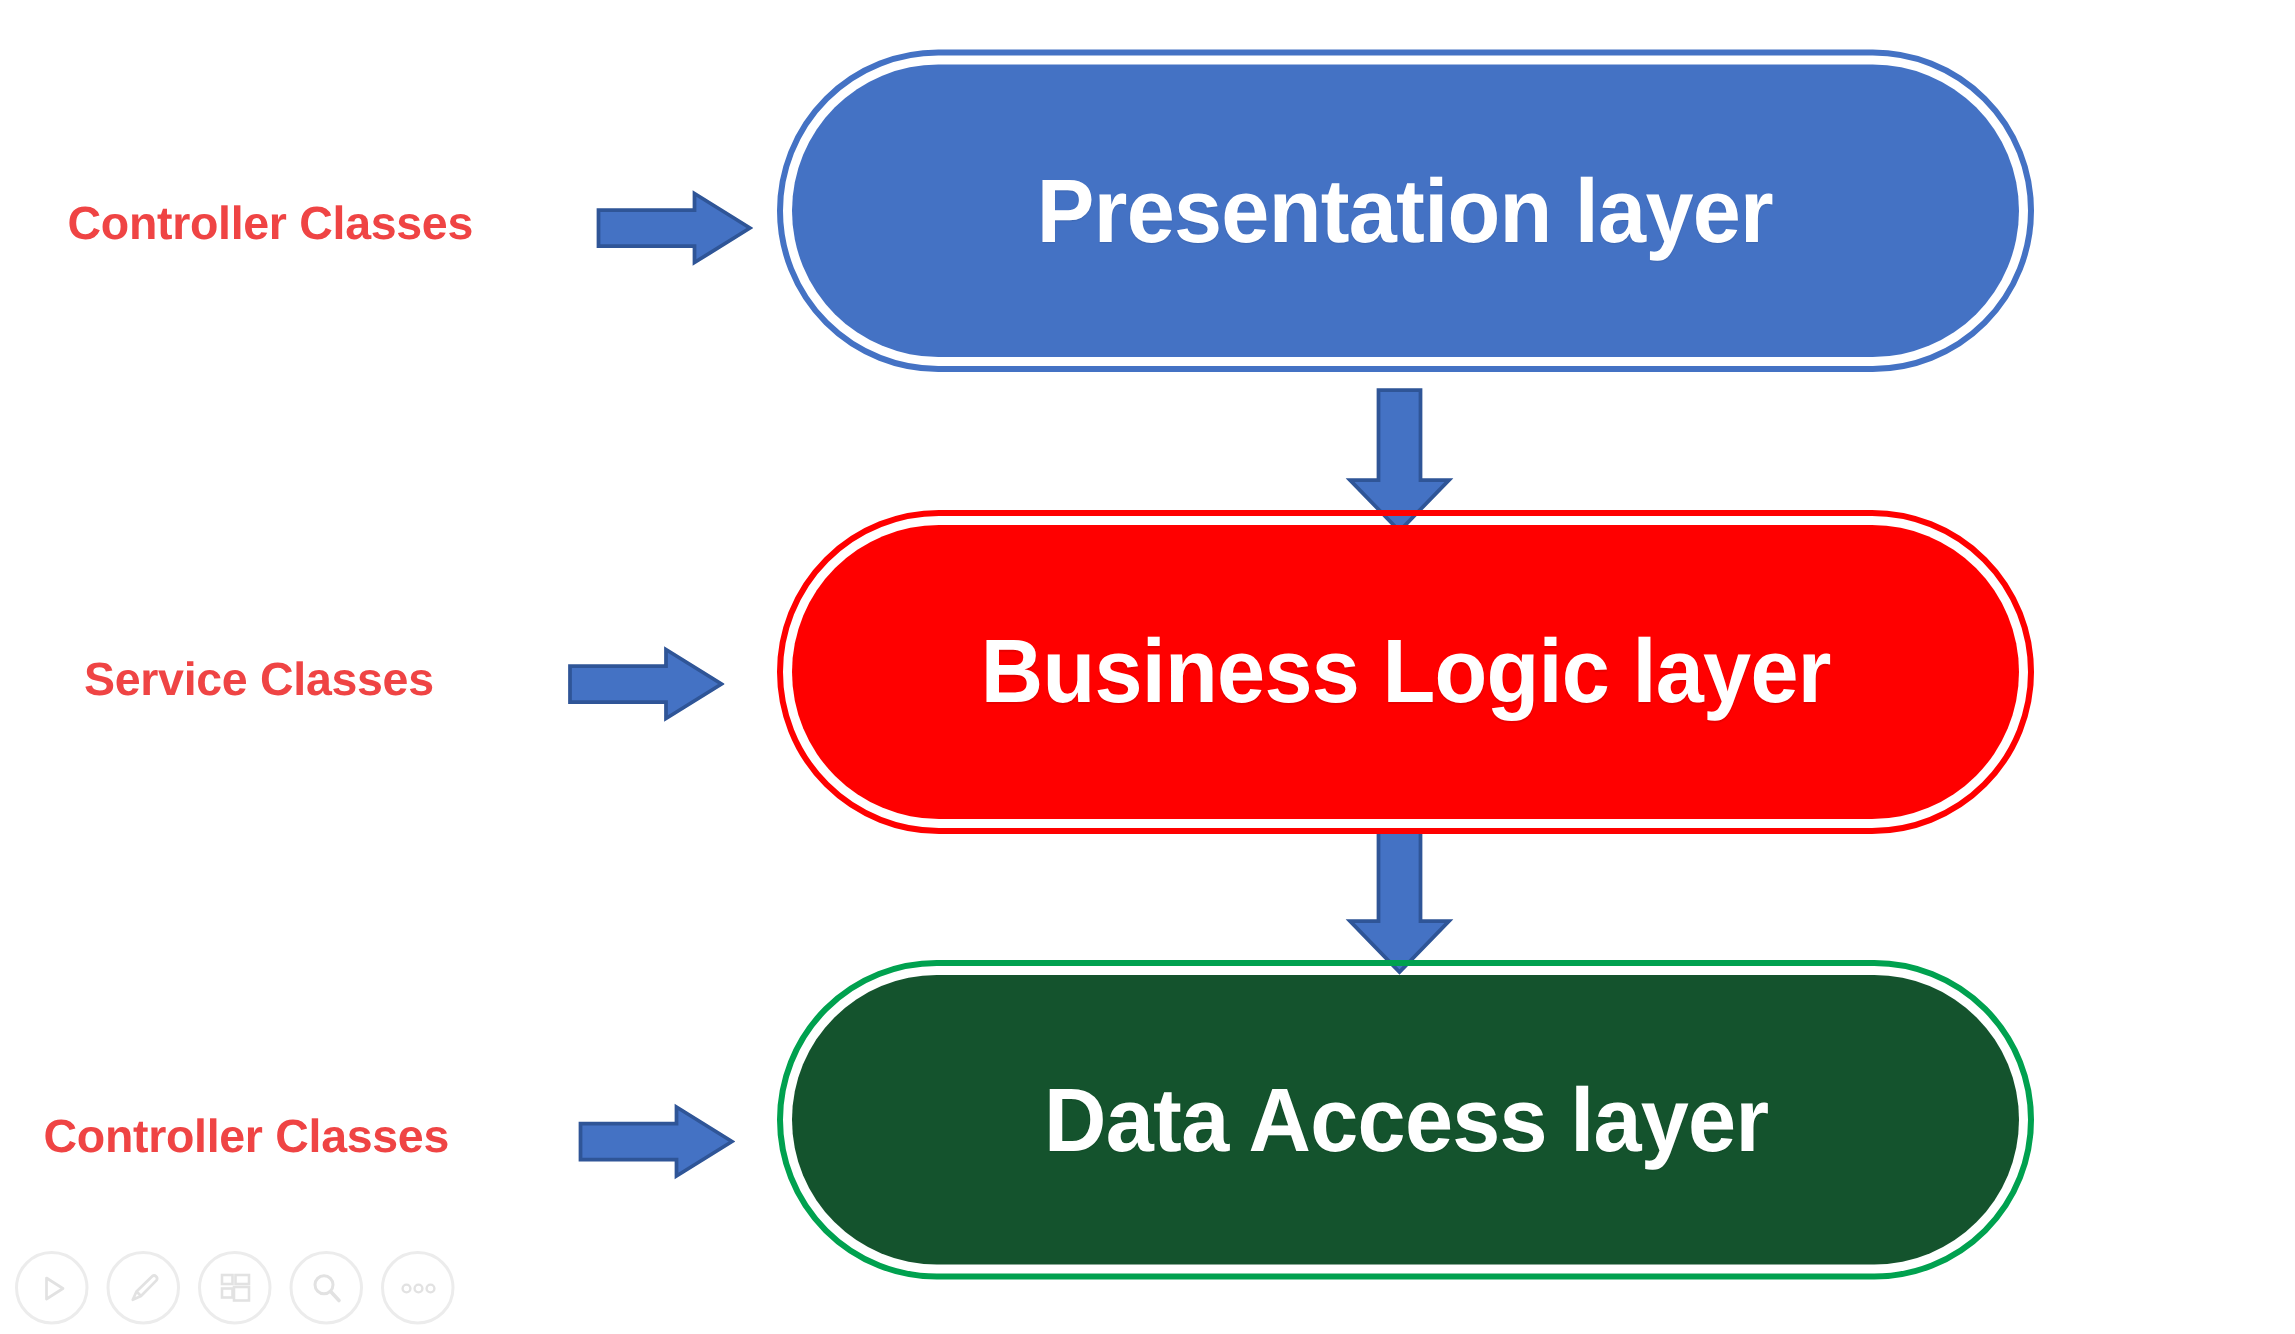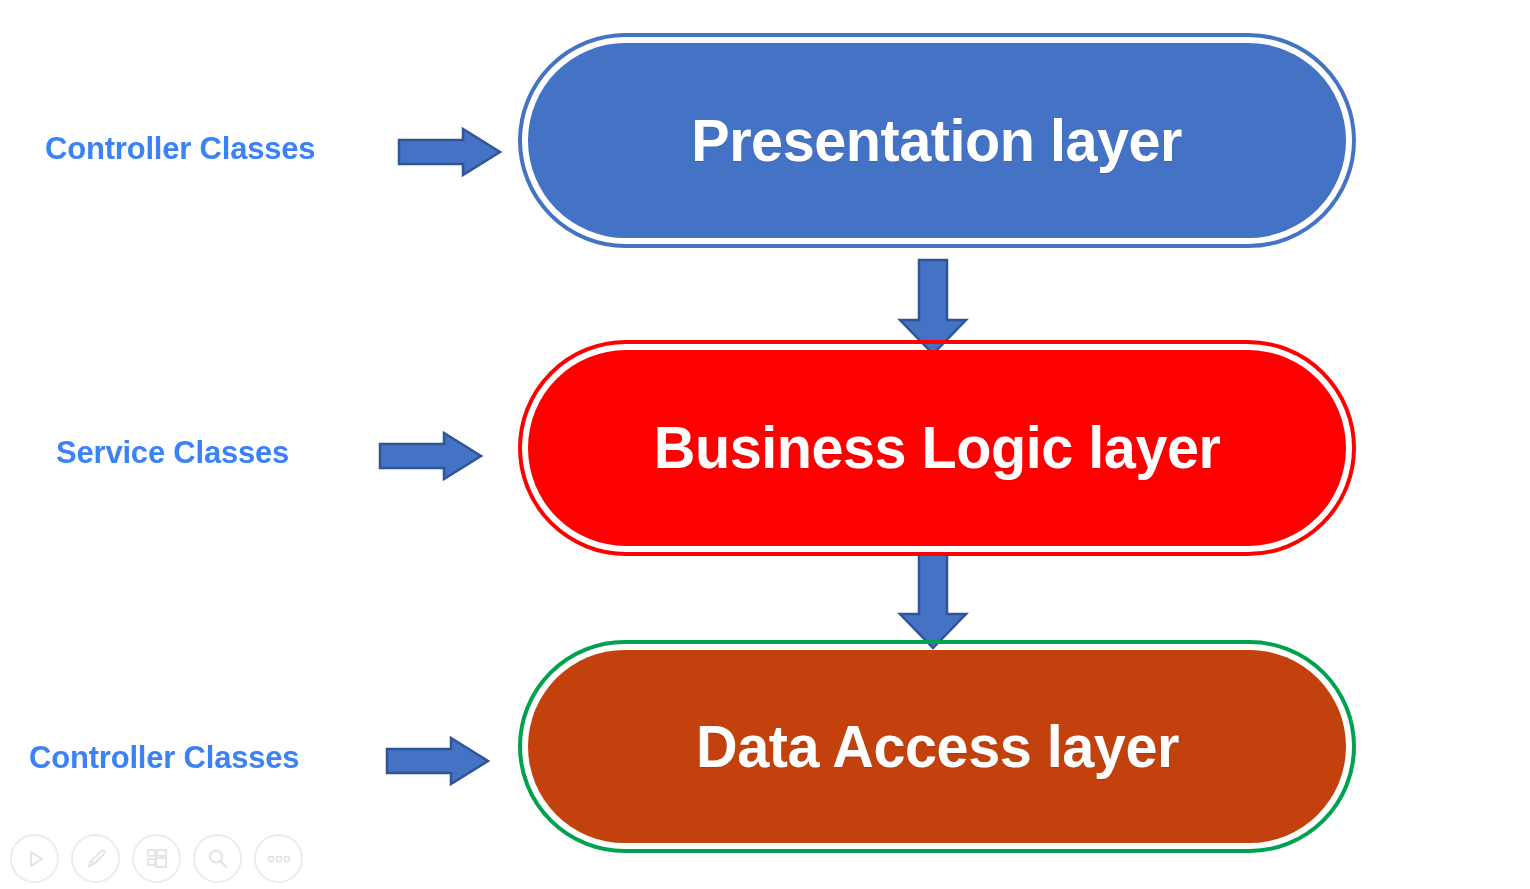--- a/index.html
+++ b/index.html
@@ -19,21 +19,21 @@
   .slide {
     position: absolute;
     inset: 0;
     background: #ffffff;
   }
 
   
   .side-label {
     position: absolute;
     font-weight: bold;
-    color: #3b82f6;
+    color: #ef4444;
     font-size: 31px;
     letter-spacing: -0.2px;
     white-space: nowrap;
     line-height: 1;
   }
   .side-label.l1 { left: 45px;  top: 133px; }
   .side-label.l2 { left: 56px;  top: 437px; text-align: right; }
   .side-label.l3 { left: 29px;  top: 742px; }
 
   
@@ -104,21 +104,21 @@
     border-color: #FF0000;
     height: 216px;
   }
   .layer.business .inner { background: #FF0000; }
 
   .layer.data {
     top: 640px;
     border-color: #00A14F;
     height: 213px;
   }
-  .layer.data .inner { background: #c2410c; }
+  .layer.data .inner { background: #14532d; }
 
   
   .toolbar {
     position: absolute;
     left: 10px;
     bottom: 6px;
     display: flex;
     gap: 12px;
     align-items: center;
   }

